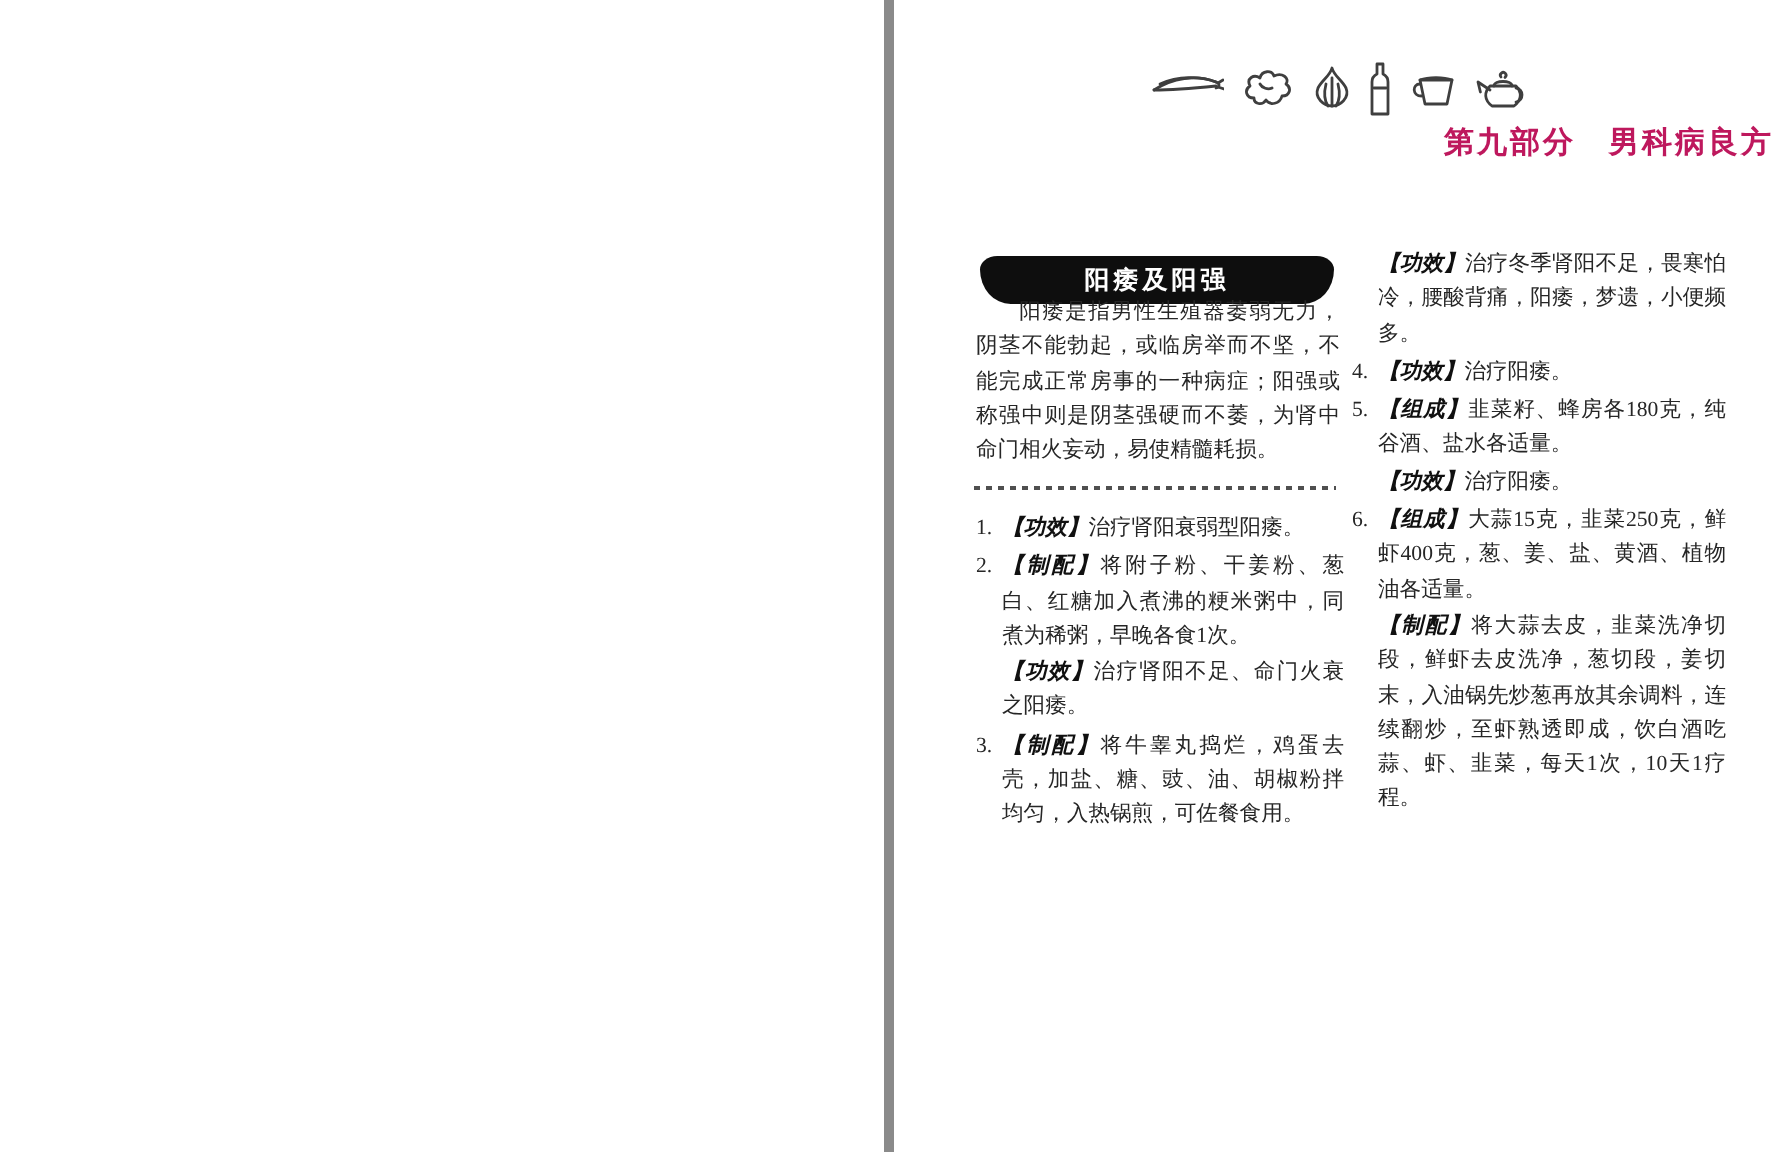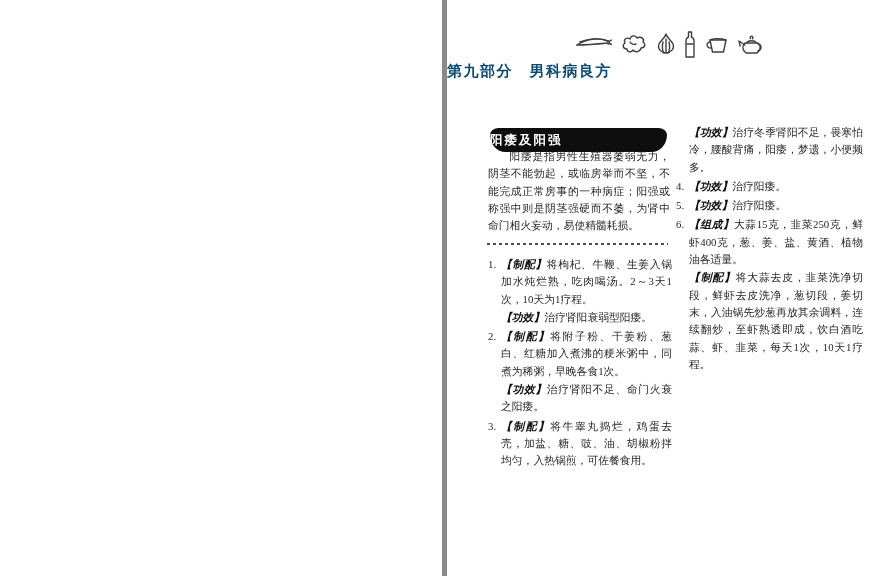--- a/index.html
+++ b/index.html
@@ -6,27 +6,27 @@
   body{width:888px;height:576px;background:#ffffff;font-family:"Liberation Serif",serif;}
   .viewport{position:relative;width:888px;height:576px;background:#ffffff;overflow:hidden;}
   .left-page{position:absolute;left:0;top:0;width:442px;height:576px;background:#ffffff;}
   .page-divider{position:absolute;left:442px;top:0;width:5px;height:576px;background:#8a8a8a;}
   .right-page{position:absolute;left:447px;top:0;width:441px;height:576px;background:#ffffff;}
 
   .icons-row{position:absolute;left:576px;top:28px;height:32px;display:flex;align-items:center;gap:9px;}
   .icon{display:block;}
   .icon svg{display:block;stroke:#3f3f3f;fill:none;stroke-width:1.4;stroke-linecap:round;stroke-linejoin:round;}
 
-  .page-title{position:absolute;left:447px;top:62px;width:440px;text-align:left;
+  .page-title{position:absolute;left:447px;top:62px;width:440px;text-align:right;
     font-family:"Liberation Sans",sans-serif;font-weight:bold;font-size:15px;
-    letter-spacing:1.5px;color:#0c4a6e;}
+    letter-spacing:1.5px;color:#be185d;}
 
   .section-label{position:absolute;left:490px;top:128px;width:177px;height:24px;background:#0e0e0e;
     border-radius:9px 9px 16px 16px / 7px 7px 18px 18px;
-    display:flex;align-items:center;justify-content:flex-start;}
+    display:flex;align-items:center;justify-content:center;}
   .section-label span{color:#ffffff;font-family:"Liberation Sans",sans-serif;font-weight:bold;
     font-size:12.5px;letter-spacing:2px;}
 
   .cn{font-size:10.8px;line-height:17.3px;color:#262626;text-align:justify;}
 
   .intro{position:absolute;left:488px;top:148px;width:182px;margin:0;text-indent:2em;}
 
   .dashed-rule{position:absolute;left:487px;top:243px;width:181px;height:2px;
     background:repeating-linear-gradient(90deg,#4f4f4f 0 3px,transparent 3px 6px);}
 
@@ -101,21 +101,20 @@
     <span>阳痿及阳强</span>
   </div>
 
   <p class="intro cn">阳痿是指男性生殖器萎弱无力，阴茎不能勃起，或临房举而不坚，不能完成正常房事的一种病症；阳强或称强中则是阴茎强硬而不萎，为肾中命门相火妄动，易使精髓耗损。</p>
 
   <div class="dashed-rule"></div>
 
   <div class="column left cn">
       <div class="item">
         <span class="num">1.</span>
-        <p class="para"><span class="tag">【制配】</span>将枸杞、牛鞭、生姜入锅加水炖烂熟，吃肉喝汤。2～3天1次，10天为1疗程。</p>
         <p class="para"><span class="tag">【功效】</span>治疗肾阳衰弱型阳痿。</p>
       </div>
       <div class="item">
         <span class="num">2.</span>
         <p class="para"><span class="tag">【制配】</span>将附子粉、干姜粉、葱白、红糖加入煮沸的粳米粥中，同煮为稀粥，早晚各食1次。</p>
         <p class="para"><span class="tag">【功效】</span>治疗肾阳不足、命门火衰之阳痿。</p>
       </div>
       <div class="item">
         <span class="num">3.</span>
         <p class="para"><span class="tag">【制配】</span>将牛睾丸捣烂，鸡蛋去壳，加盐、糖、豉、油、胡椒粉拌均匀，入热锅煎，可佐餐食用。</p>
@@ -124,20 +123,21 @@
   <div class="column right cn">
       <div class="item">
         <p class="para"><span class="tag">【功效】</span>治疗冬季肾阳不足，畏寒怕冷，腰酸背痛，阳痿，梦遗，小便频多。</p>
       </div>
       <div class="item">
         <span class="num">4.</span>
         <p class="para"><span class="tag">【功效】</span>治疗阳痿。</p>
       </div>
       <div class="item">
         <span class="num">5.</span>
+        <p class="para"><span class="tag">【组成】</span>韭菜籽、蜂房各180克，纯谷酒、盐水各适量。</p>
         <p class="para"><span class="tag">【功效】</span>治疗阳痿。</p>
       </div>
       <div class="item">
         <span class="num">6.</span>
         <p class="para"><span class="tag">【组成】</span>大蒜15克，韭菜250克，鲜虾400克，葱、姜、盐、黄酒、植物油各适量。</p>
         <p class="para"><span class="tag">【制配】</span>将大蒜去皮，韭菜洗净切段，鲜虾去皮洗净，葱切段，姜切末，入油锅先炒葱再放其余调料，连续翻炒，至虾熟透即成，饮白酒吃蒜、虾、韭菜，每天1次，10天1疗程。</p>
       </div>
     </div>
 </div>
 

